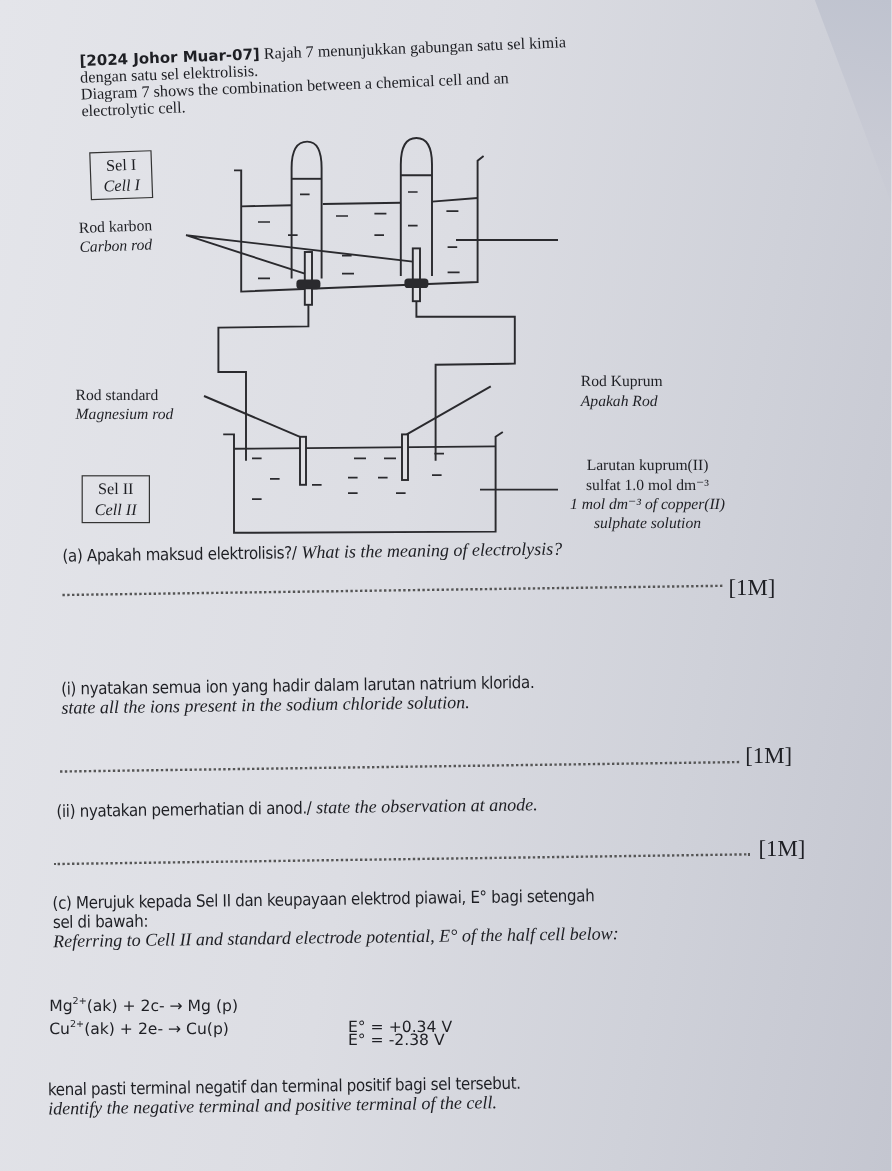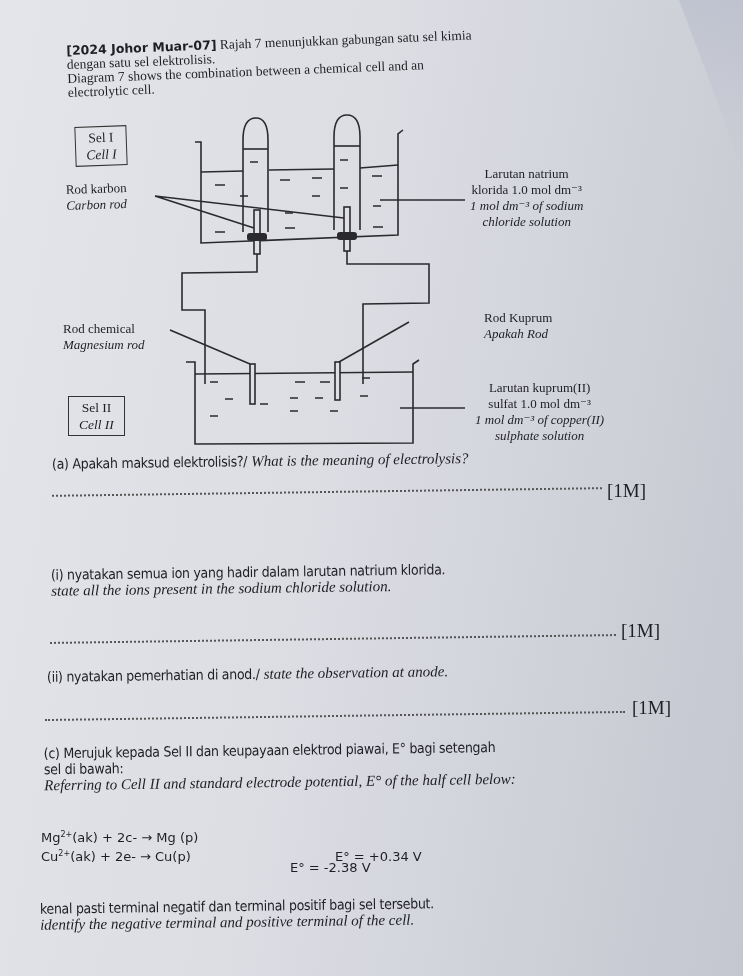--- a/index.html
+++ b/index.html
@@ -96,34 +96,28 @@
   <div class="abs box" style="left:75px; top:126px; transform:rotate(-2deg);">
     <div>Sel I</div>
     <div style="font-style:italic">Cell I</div>
   </div>
 
   <div class="abs diag-label" style="left:66px; top:181px; text-align:left; transform:rotate(-2deg);">
     <div>Rod karbon</div>
     <div style="font-style:italic">Carbon rod</div>
   </div>
 
-  <div class="abs diag-label" style="left:470px; top:166px;">
-    <div>Larutan natrium</div>
-    <div>klorida 1.0 mol dm⁻³</div>
-    <div style="font-style:italic">1 mol dm⁻³ of sodium</div>
-    <div style="font-style:italic">chloride solution</div>
-  </div>
 
   <div class="abs diag-label" style="left:484px; top:297px; text-align:left;margin-top:13px;">
     <div>Rod Kuprum</div>
     <div style="font-style:italic">Apakah Rod</div>
   </div>
 
   <div class="abs diag-label" style="left:63px; top:321px; text-align:left;">
-    <div>Rod chemical</div>
+    <div>Rod standard</div>
     <div style="font-style:italic">Magnesium rod</div>
   </div>
 
   <div class="abs diag-label" style="left:475px; top:380px;">
     <div>Larutan kuprum(II)</div>
     <div>sulfat 1.0 mol dm⁻³</div>
     <div style="font-style:italic">1 mol dm⁻³ of copper(II)</div>
     <div style="font-style:italic">sulphate solution</div>
   </div>
 
@@ -161,19 +155,19 @@
   </div>
 
   <div class="abs eq" style="left:41px; top:830px;text-align:right;">
     <span>Mg</span><sup>2+</sup><span>(ak) + 2c- → Mg (p)</span>
   </div>
   <div class="abs eq" style="left:290px; top:860px;">E° = -2.38 V</div>
 
   <div class="abs eq" style="left:41px; top:849px;">
     <span>Cu</span><sup>2+</sup><span>(ak) + 2e- → Cu(p)</span>
   </div>
-  <div class="abs eq" style="left:290px; top:849px;margin-left:45px;">E° = +0.34 V</div>
+  <div class="abs eq" style="left:290px; top:849px;">E° = +0.34 V</div>
 
   <div class="abs" style="left:40px; top:898px; transform:rotate(-0.8deg);">
     <div class="q">kenal pasti terminal negatif dan terminal positif bagi sel tersebut.</div>
     <div class="it">identify the negative terminal and positive terminal of the cell.</div>
   </div>
 </div>
 
 </body></html>

